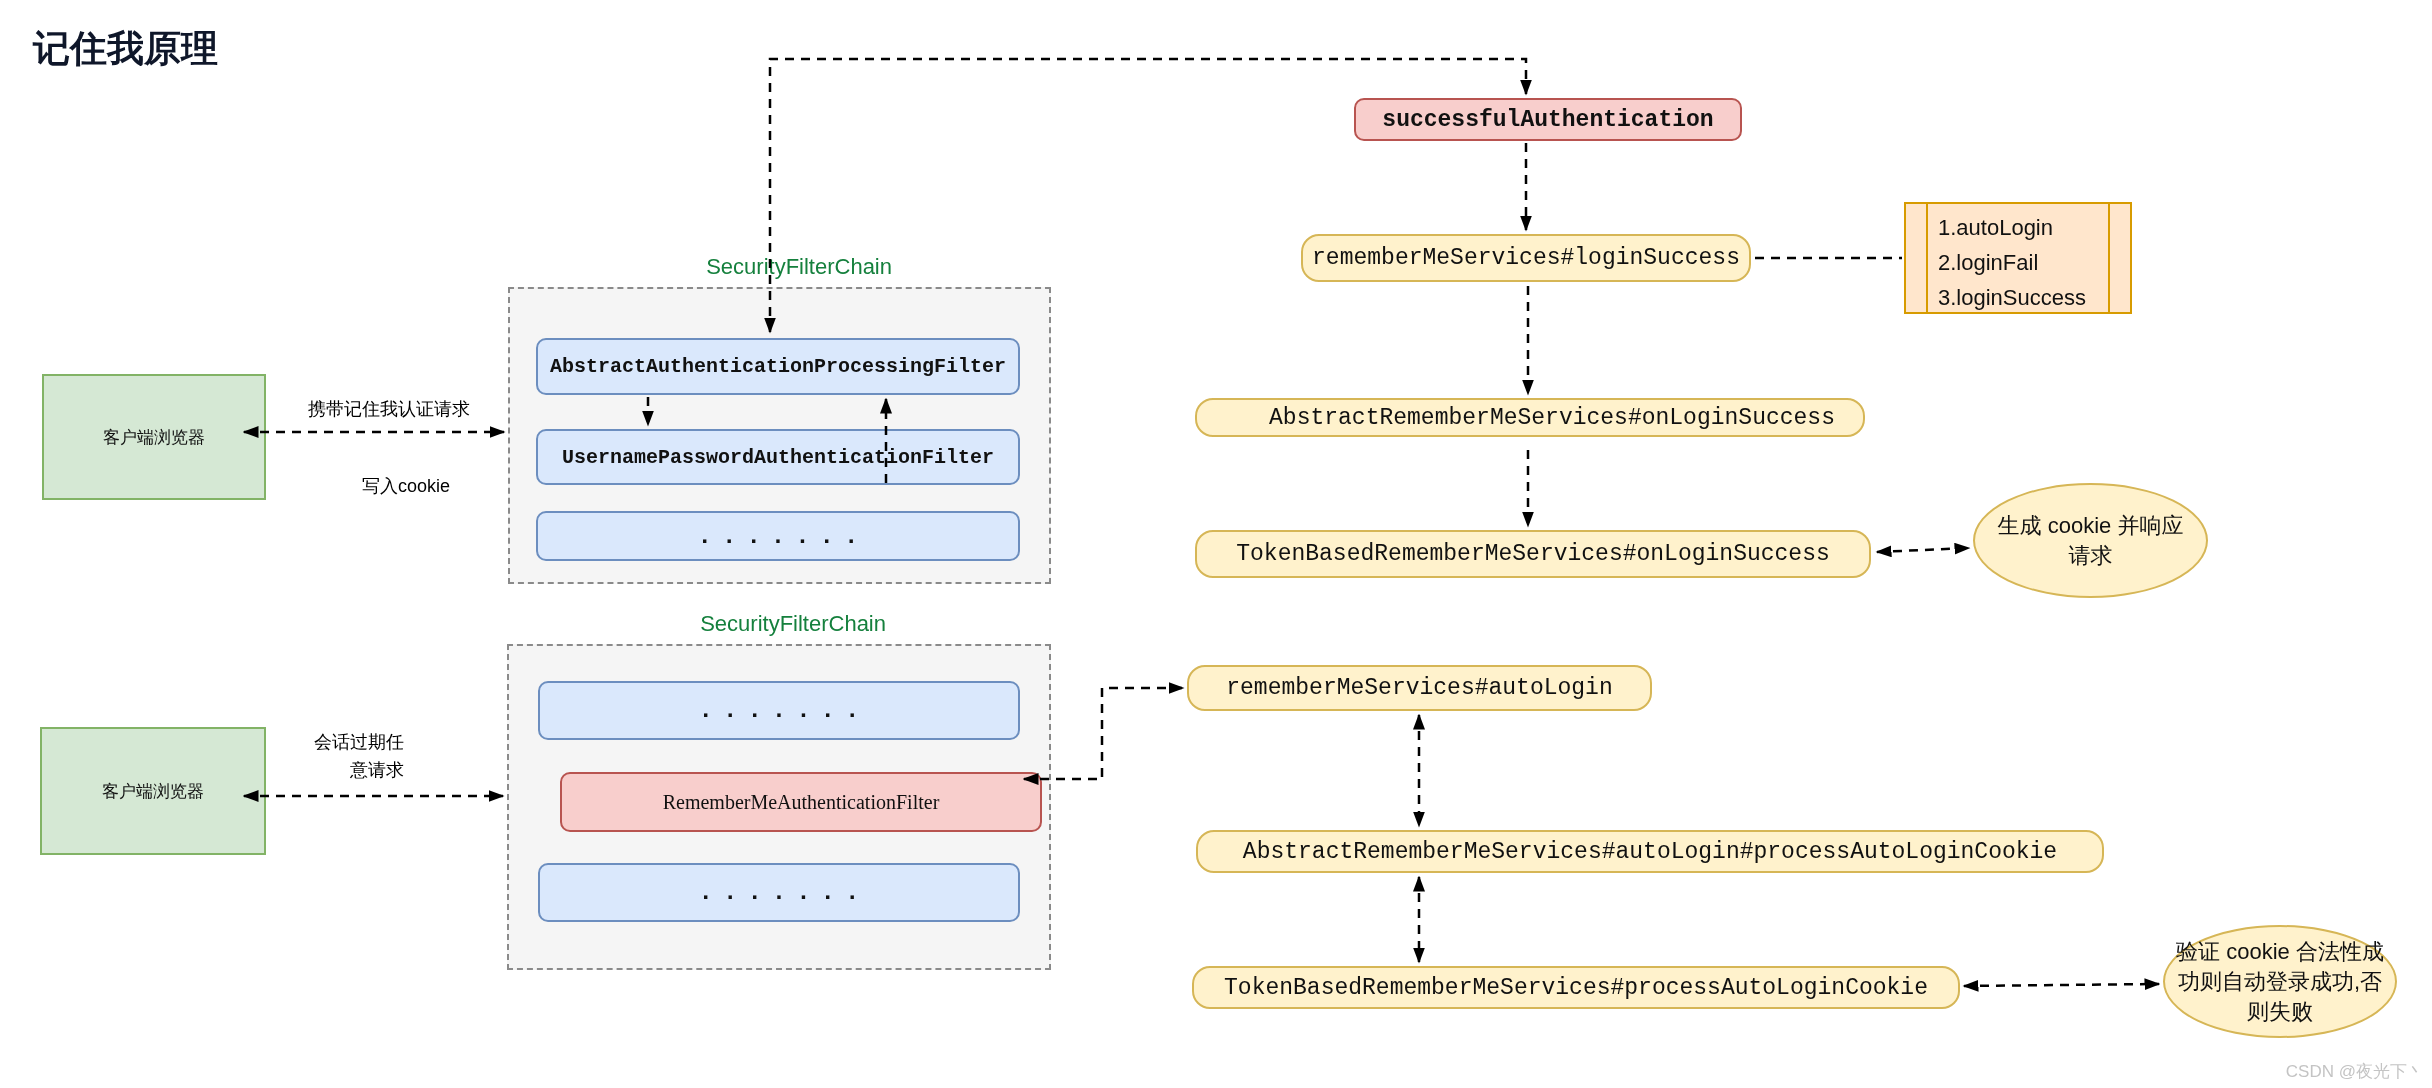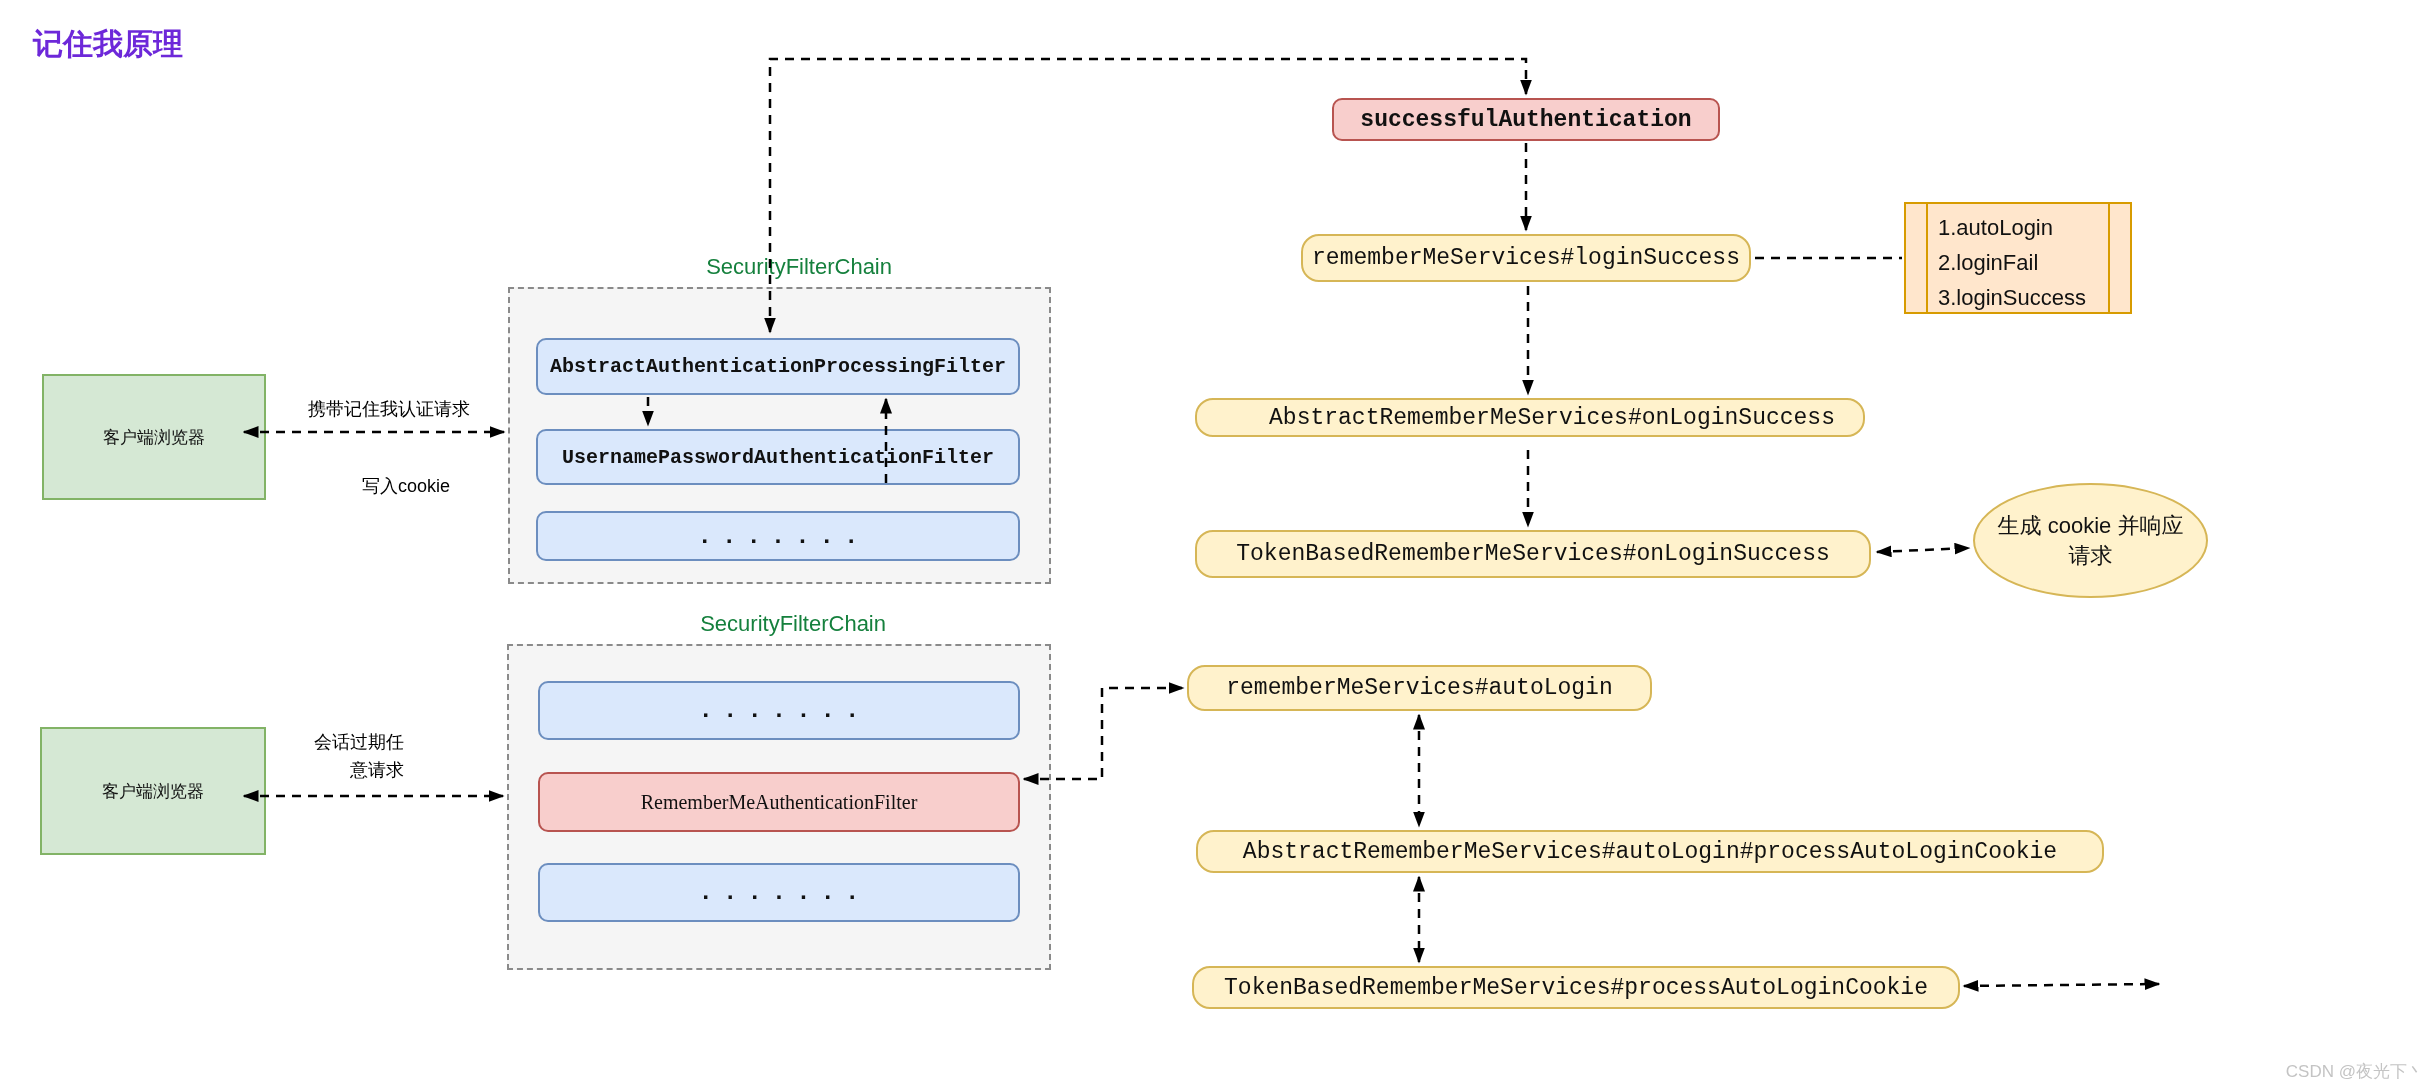--- a/index.html
+++ b/index.html
@@ -1,34 +1,34 @@
 <!DOCTYPE html>
 <html><head>
 <meta charset="utf-8">
 <style>
   html,body{margin:0;padding:0;background:#ffffff;}
   .canvas{position:relative;width:2432px;height:1088px;background:#ffffff;overflow:hidden;
           font-family:"Liberation Sans","DejaVu Sans",sans-serif;}
   .node{position:absolute;box-sizing:border-box;display:flex;align-items:center;justify-content:center;text-align:center;}
   .mono{font-family:"Liberation Mono","DejaVu Sans Mono",monospace;}
   .yellow{background:#fff2cc;border:2px solid #d6b656;border-radius:18px;font-size:23px;color:#111;}
-  .redbox{background:#f8cecc;border:2px solid #b85450;border-radius:10px;color:#111;}
+  .redbox{background:#f8cecc;border:2px solid #b85450;border-radius:10px;color:#111;margin-left:22px;}
   .bluebox{background:#dae8fc;border:2px solid #6c8ebf;border-radius:10px;font-weight:bold;font-size:20px;color:#111;}
   .greenbox{background:#d5e8d4;border:2px solid #82b366;font-size:17px;color:#111;margin-left:26px;}
   .chainbox{position:absolute;box-sizing:border-box;background:#f5f5f5;border:2px dashed #8a8a8a;}
   .chainlabel{position:absolute;text-align:right;font-size:22px;color:#15803d;}
   .ellipse{position:absolute;box-sizing:border-box;display:flex;align-items:center;justify-content:center;
            text-align:center;background:#fff2cc;border:2px solid #d6b656;border-radius:50%;
            font-size:22px;line-height:30px;color:#111;}
   .edgelabel{position:absolute;text-align:right;font-size:18px;color:#000;line-height:28px;}
   .note{position:absolute;box-sizing:border-box;background:#ffe6cc;border:2px solid #d79b00;padding-left:32px;}
   .notebar{position:absolute;top:0;bottom:0;width:0;border-left:2px solid #d79b00;}
   .notetext{position:absolute;left:32px;top:6px;font-size:22px;line-height:35px;color:#111;}
   .dots{font-size:24px;font-weight:bold;letter-spacing:10px;padding-left:10px;}
-  .title{position:absolute;left:33px;top:24px;font-size:30px;font-weight:600;color:#6d28d9;}
+  .title{position:absolute;left:33px;top:24px;font-size:37px;font-weight:600;color:#0f172a;}
   .watermark{position:absolute;left:2262px;top:1060px;width:162px;text-align:right;
              font-size:17px;color:#c4c4c4;}
   svg.connectors{position:absolute;left:0;top:0;z-index:5;pointer-events:none;}
   .layer{z-index:1;}
 </style>
 </head>
 <body>
 
 <div class="canvas">
 
@@ -69,20 +69,21 @@
 
   <div class="node yellow mono layer" style="left:1195px;top:398px;width:670px;height:39px;padding-left:44px;">AbstractRememberMeServices#onLoginSuccess</div>
   <div class="node yellow mono layer" style="left:1195px;top:530px;width:676px;height:48px;">TokenBasedRememberMeServices#onLoginSuccess</div>
 
   <div class="ellipse layer" style="left:1973px;top:483px;width:235px;height:115px;padding:0 12px;">生成 cookie 并响应请求</div>
 
   <div class="node yellow mono layer" style="left:1187px;top:665px;width:465px;height:46px;">rememberMeServices#autoLogin</div>
   <div class="node yellow mono layer" style="left:1196px;top:830px;width:908px;height:43px;">AbstractRememberMeServices#autoLogin#processAutoLoginCookie</div>
   <div class="node yellow mono layer" style="left:1192px;top:966px;width:768px;height:43px;">TokenBasedRememberMeServices#processAutoLoginCookie</div>
 
+  <div class="ellipse layer" style="left:2163px;top:925px;width:234px;height:113px;padding:0 10px;">验证 cookie 合法性成功则自动登录成功,否则失败</div>
 
   <svg class="connectors" width="2432" height="1088" viewBox="0 0 2432 1088">
     <defs>
       <marker id="arrow" viewBox="0 0 16 12" markerWidth="16" markerHeight="12" refX="14.5" refY="6" orient="auto-start-reverse" markerUnits="userSpaceOnUse">
         <path d="M0,0 L16,6 L0,12 z" fill="#000"></path>
       </marker>
     </defs>
     <g fill="none" stroke="#000" stroke-width="2.5" stroke-dasharray="9 7">
       <path d="M 770 332 L 770 59 L 1526 59 L 1526 94" marker-start="url(#arrow)" marker-end="url(#arrow)"></path>
       <path d="M 648 397 L 648 425" marker-end="url(#arrow)"></path>

